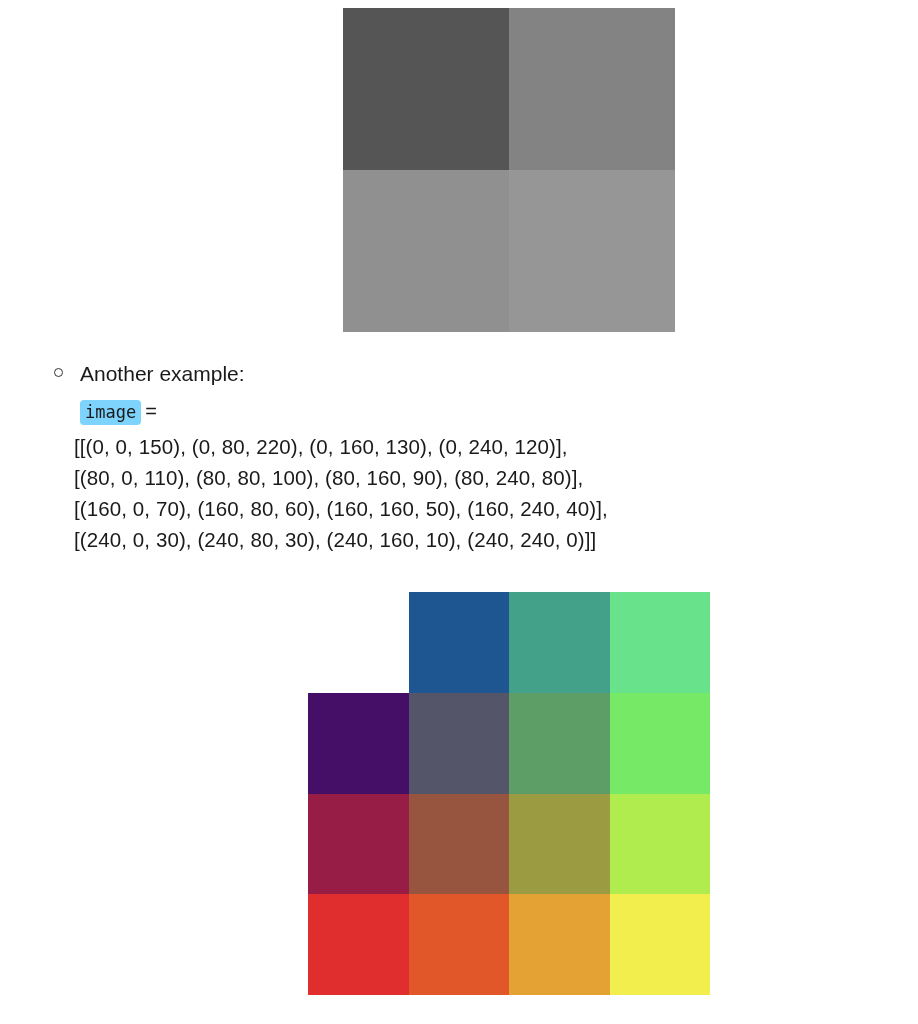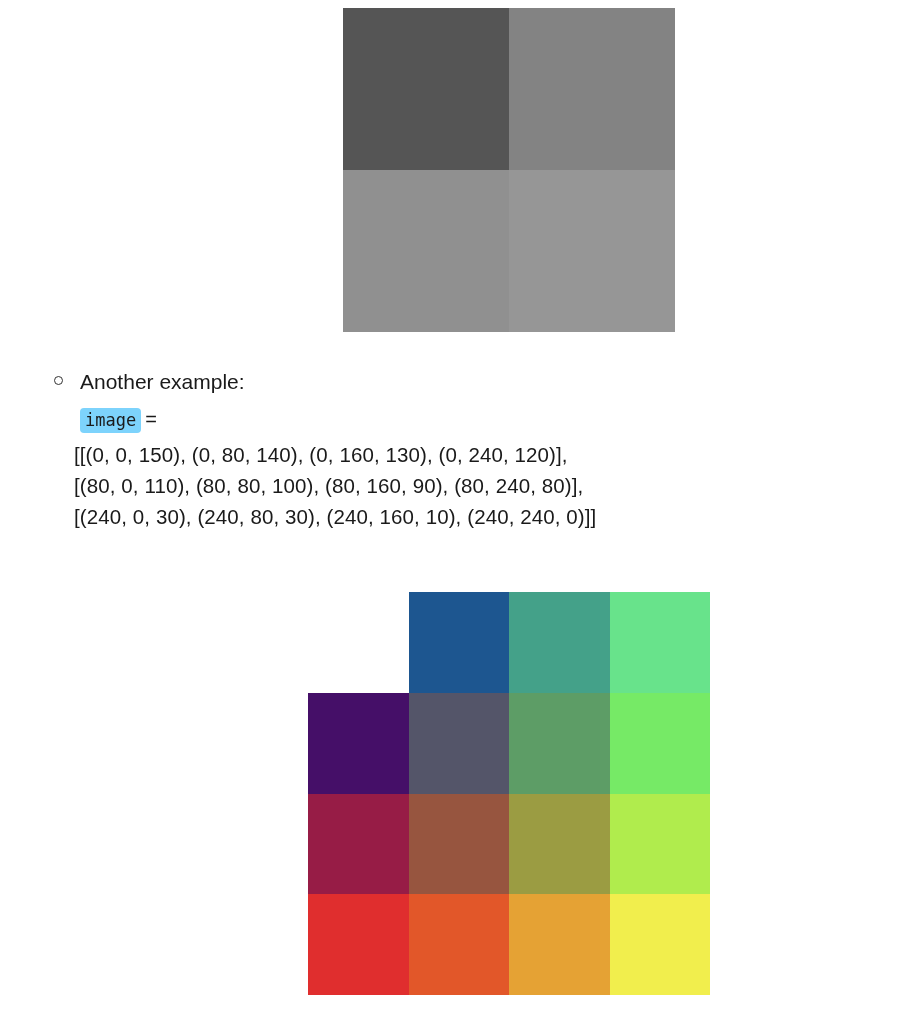--- a/index.html
+++ b/index.html
@@ -30,21 +30,21 @@
     display: grid;
     grid-template-columns: 1fr 1fr;
     grid-template-rows: 1fr 1fr;
   }
   #gray-grid .cell { width: 100%; height: 100%; }
 
   
   #text-block {
     position: absolute;
     left: 0;
-    top: 365px;
+    top: 357px;
     width: 878px;
   }
   .bullet-row {
     position: relative;
     padding-left: 80px;
     font-size: 21px;
     line-height: 34px;
   }
   .bullet-marker {
     position: absolute;
@@ -128,22 +128,23 @@
   <div class="bullet-row">
     <span class="bullet-marker"></span>
     <span class="bullet-label">Another example:</span>
   </div>
 
   <div class="code-line">
     <span class="code-chip">image</span><span class="eq">=</span>
   </div>
 
   <div class="matrix">
-    <div class="matrix-line">[[(0, 0, 150), (0, 80, 140), (0, 160, 130), (0, 240, 120)],</div>
+    <div class="matrix-line">[[(0, 0, 150), (0, 80, 220), (0, 160, 130), (0, 240, 120)],</div>
     <div class="matrix-line">[(80, 0, 110), (80, 80, 100), (80, 160, 90), (80, 240, 80)],</div>
+    <div class="matrix-line">[(160, 0, 70), (160, 80, 60), (160, 160, 50), (160, 240, 40)],</div>
     <div class="matrix-line">[(240, 0, 30), (240, 80, 30), (240, 160, 10), (240, 240, 0)]]</div>
   </div>
 
 </div>
 
 <div id="color-figure">
   <div id="color-grid">
       <div class="cell"></div>
       <div class="cell" style="background: rgb(29, 86, 144);"></div>
       <div class="cell" style="background: rgb(68, 161, 137);"></div>

